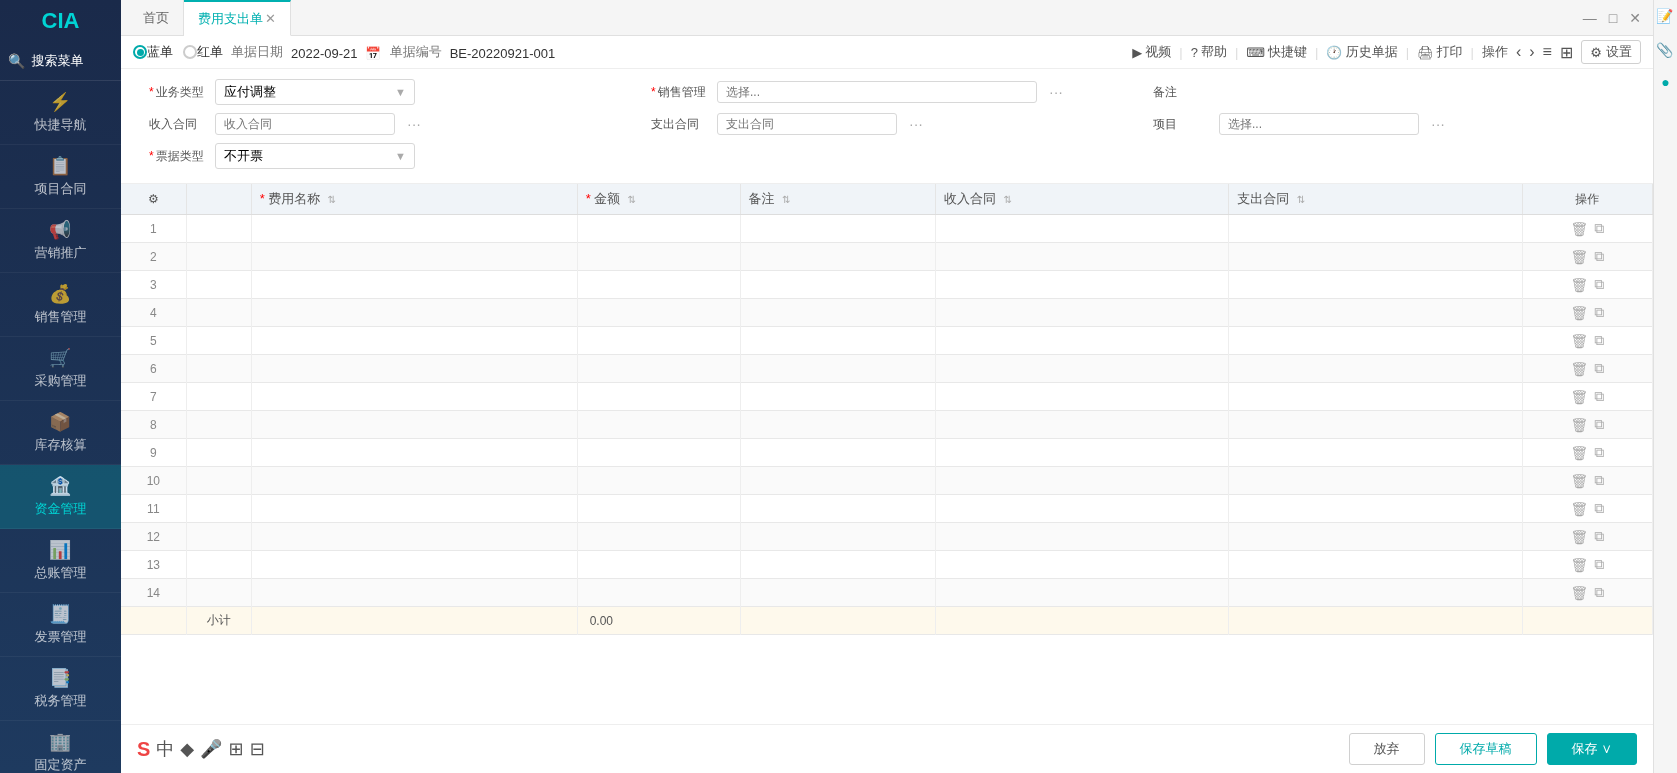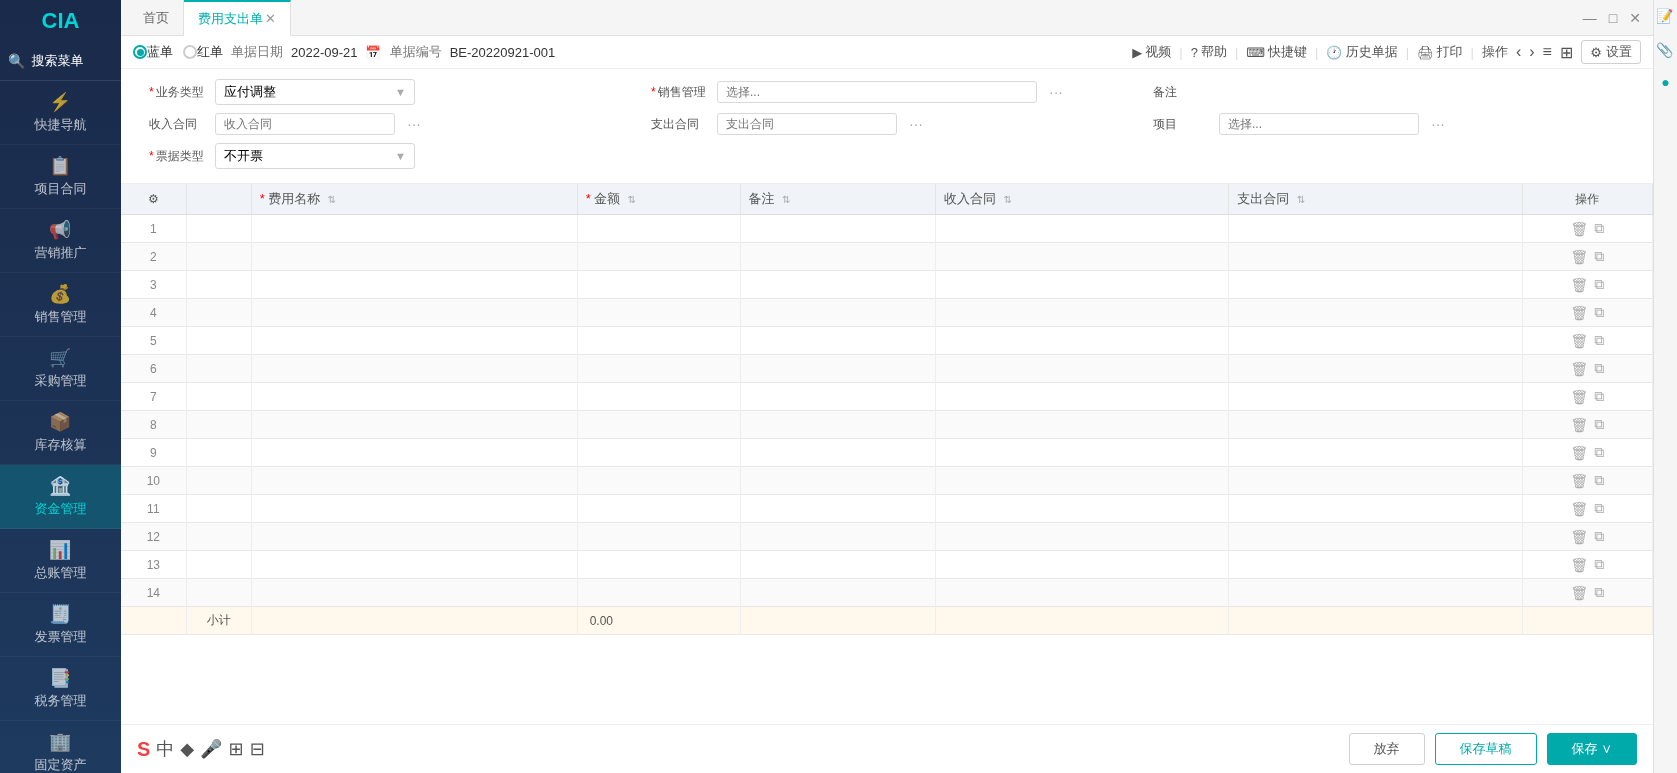--- a/index.html
+++ b/index.html
@@ -86,21 +86,21 @@
     .toolbar-right span { cursor: pointer; display: flex; align-items: center; gap: 3px; }
 
     
     .radio-group { display: flex; align-items: center; gap: 10px; }
     .radio-label { display: flex; align-items: center; cursor: pointer; color: #333; }
     .radio-dot { width: 14px; height: 14px; border-radius: 50%; border: 2px solid #ccc; display: flex; align-items: center; justify-content: center; }
     .radio-dot.checked { border-color: #00aaaa; }
     .radio-dot.checked::after { content: ''; width: 7px; height: 7px; border-radius: 50%; background: #00aaaa; }
 
     
-    .form-meta { display: flex; align-items: center; gap: 8px; font-size: 12px; color: #555; }
+    .form-meta { display: flex; align-items: flex-end; gap: 8px; font-size: 12px; color: #555; }
     .form-meta .meta-label { color: #777; }
     .form-meta .meta-value { color: #333; font-weight: 500; }
     .form-meta .date-icon { color: #aaa; }
 
     
     .settings-btn {
       display: flex;
       align-items: center;
       gap: 4px;
       border: 1px solid #d0d0d0;

